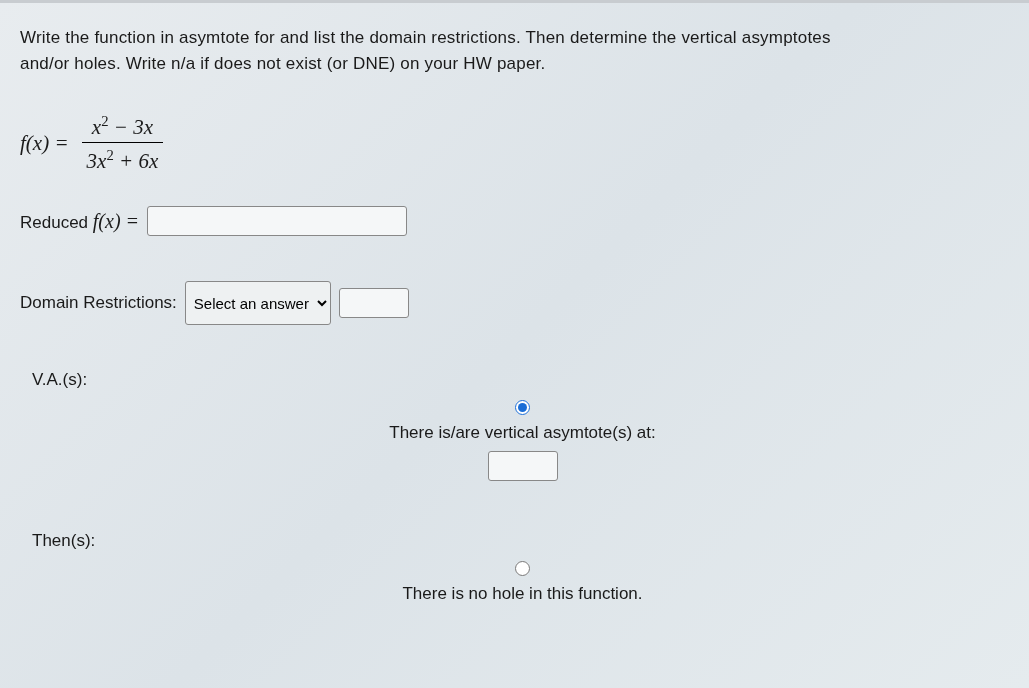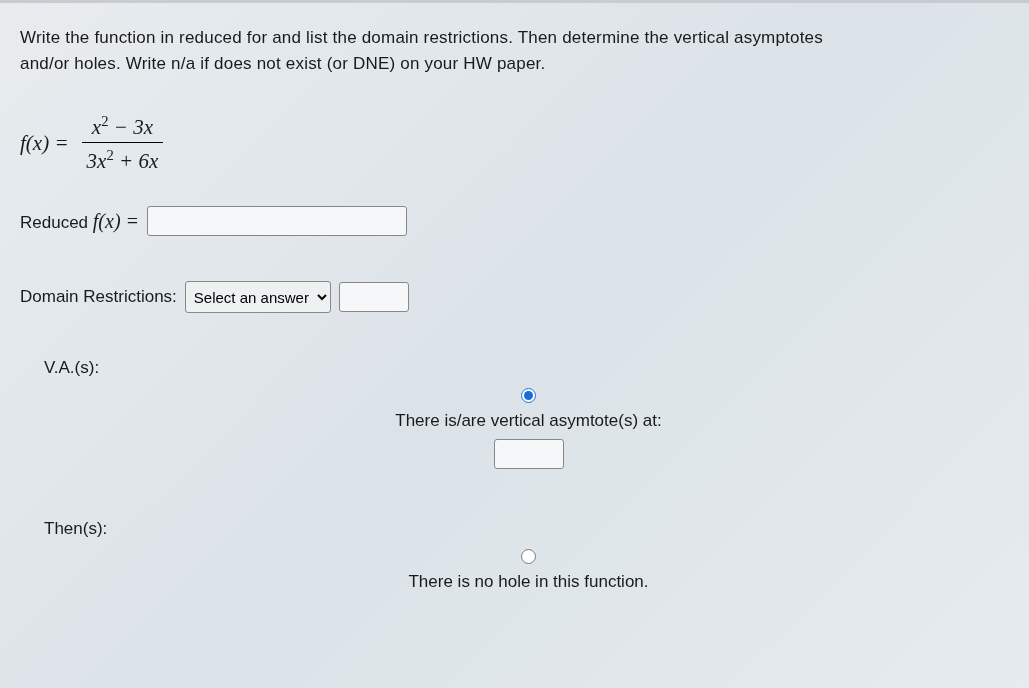--- a/index.html
+++ b/index.html
@@ -87,21 +87,21 @@
     }
     .input-long {
       width: 260px;
     }
     .input-short {
       width: 70px;
     }
     select {
       border: 1px solid #888;
       background: #eef1f2;
-      height: 32px;
+      height: 44px;
       padding: 2px 4px;
       font-size: 15px;
       border-radius: 3px;
     }
     .section-title {
       font-size: 17px;
       margin-bottom: 10px;
       font-weight: normal;
     }
     .radio-row {
@@ -114,29 +114,29 @@
     }
     input[type="radio"] {
       width: 15px;
       height: 15px;
       accent-color: #1a6dd6;
     }
     .radio-label {
       font-size: 17px;
     }
     .section {
-      margin-left: 24px;
+      margin-left: 12px;
       margin-bottom: 50px;
     }
   </style>
 </head>
 <body>
 
 <div class="instructions">
-  <span>Write the function in reduced for and list the domain restrictions. Then determine the vertical asymptotes</span><br>
+  <span>Write the function in asymtote for and list the domain restrictions. Then determine the vertical asymptotes</span><br>
   <span>and/or holes. Write n/a if does not exist (or DNE) on your HW paper.</span>
 </div>
 
 <div class="formula">
   <span class="fraction-wrap">
     <span>f(x) =</span>
     <span class="fraction">
       <span class="numerator">
         <span>x</span><span class="sup">2</span><span> − 3x</span>
       </span>

